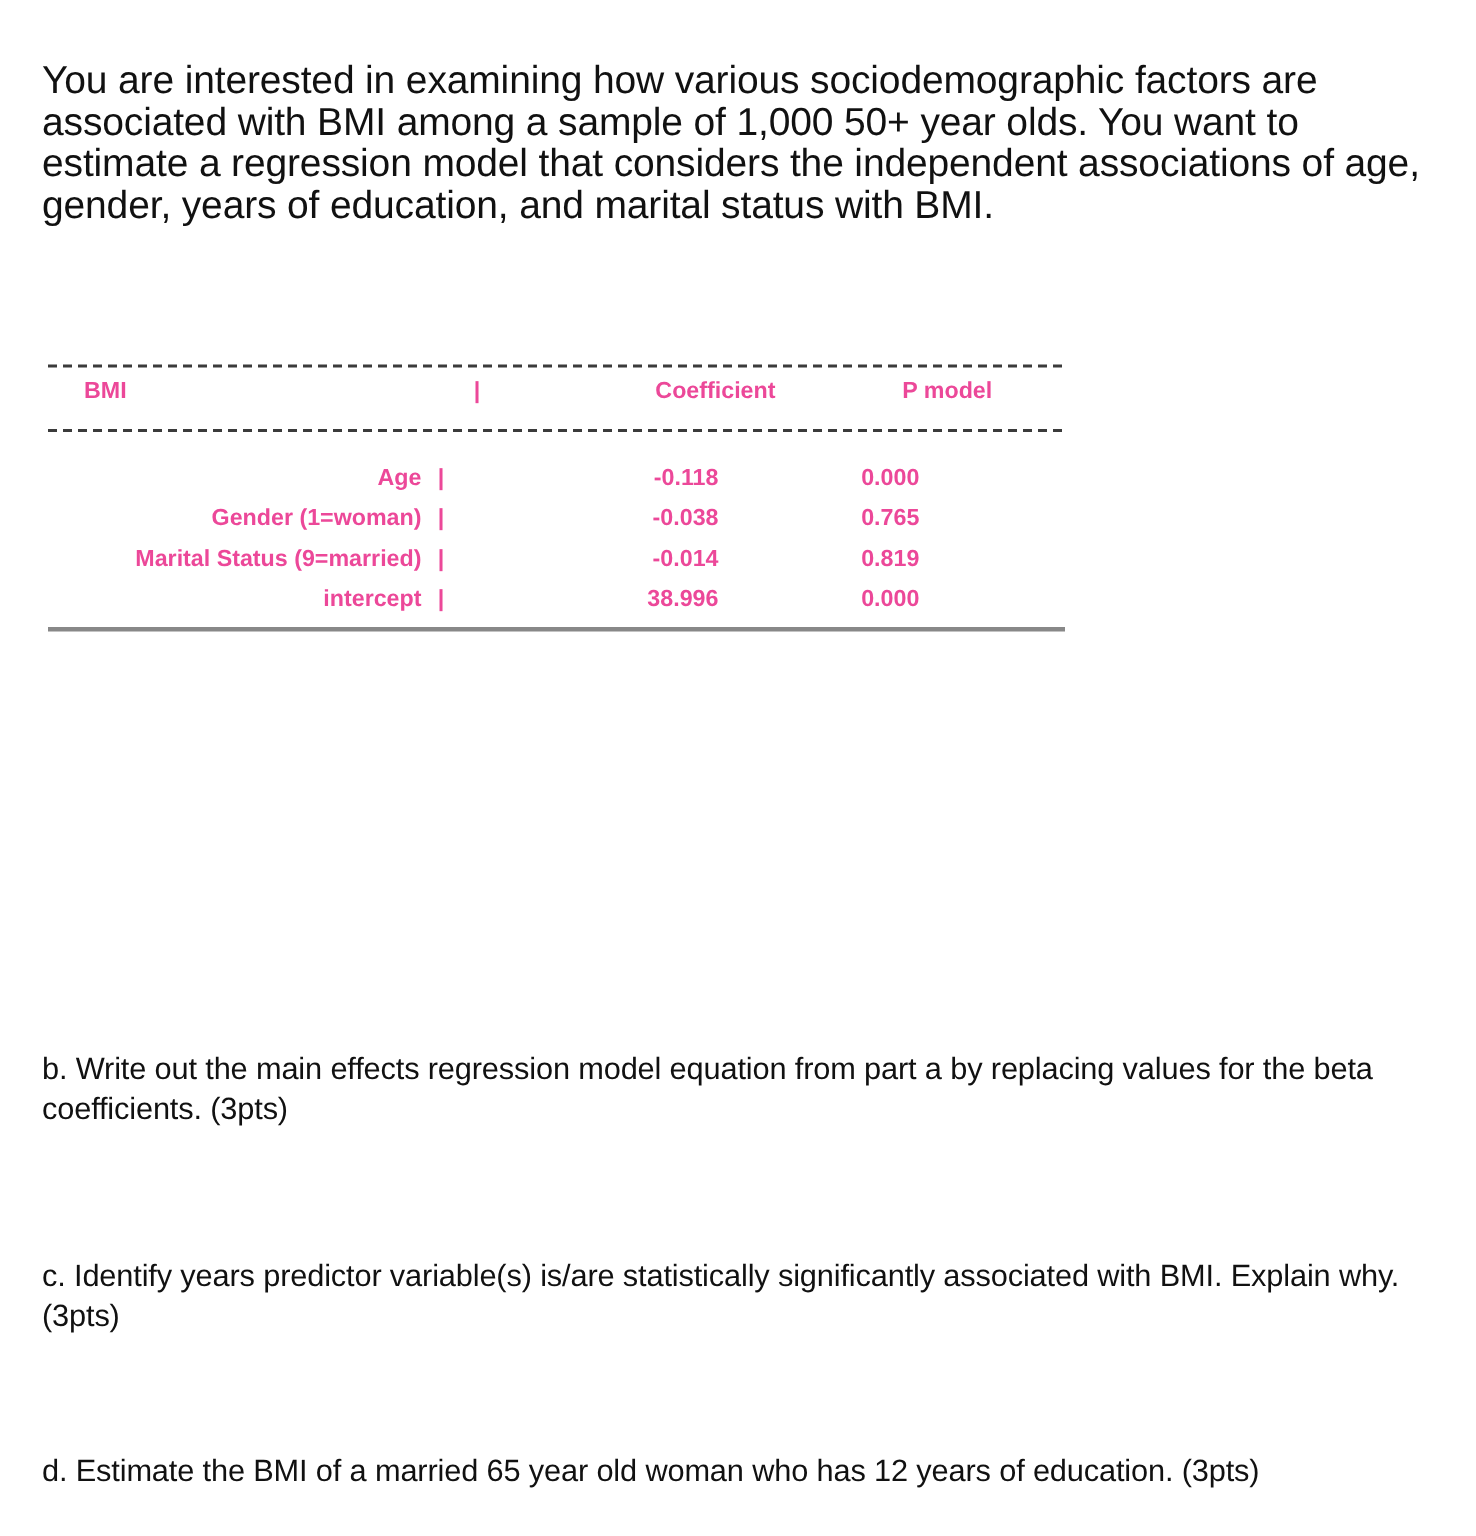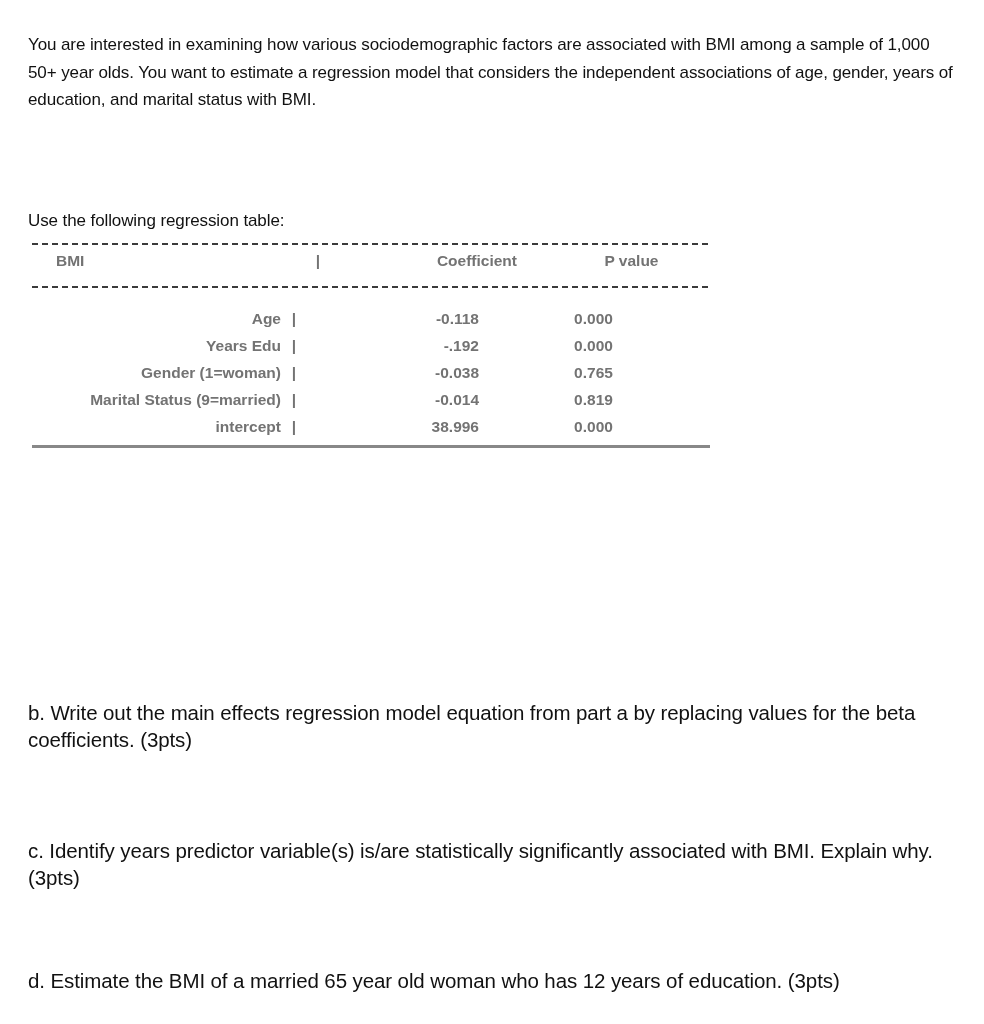--- a/index.html
+++ b/index.html
@@ -22,21 +22,21 @@
     height: 1024px;
     box-sizing: border-box;
     padding: 0;
   }
 
   
   .prose {
     position: absolute;
     left: 28px;
     width: 930px;
-    font-size: 17px;
+    font-size: 26px;
     line-height: 27.5px;
     font-weight: 400;
     letter-spacing: -0.1px;
     color: #111111;
     white-space: pre-wrap;
   }
 
   #intro-paragraph { top: 14px; width: 932px; }
   #table-lead-in   { top: 190px; }
 
@@ -58,21 +58,21 @@
     border-top: 3px solid #888888;
     width: 678px;
     margin: 0;
   }
   .reg-table {
     border-collapse: collapse;
     width: 676px;
     table-layout: fixed;
     font-size: 15.5px;
     font-weight: 700;
-    color: #737373;
+    color: #ec4899;
   }
   .reg-table td, .reg-table th {
     padding: 0;
     margin: 0;
     font-weight: 700;
     font-size: 15.5px;
     line-height: 27px;
     height: 27px;
     vertical-align: middle;
   }
@@ -106,53 +106,46 @@
   #question-c { top: 816px; width: 918px; }
   #question-d { top: 955px; width: 930px; margin-top: 12px; }
 </style>
 </head>
 <body>
 
 <div class="page">
 
   <p class="prose" id="intro-paragraph">You are interested in examining how various sociodemographic factors are associated with BMI among a sample of 1,000 50+ year olds. You want to estimate a regression model that considers the independent associations of age, gender, years of education, and marital status with BMI.</p>
 
-  <p class="prose" id="table-lead-in">Use the following regression table:</p>
 
   <div class="reg-table-wrap">
 
     <div class="rule-dashed"></div>
 
     <table class="reg-table">
       <tbody>
         <tr class="header-row">
           <td class="col-label">BMI</td>
           <td class="col-pipe">|</td>
           <td class="col-coef">Coefficient</td>
-          <td class="col-pval">P value</td>
+          <td class="col-pval">P model</td>
         </tr>
       </tbody>
     </table>
 
     <div class="gap-after-header"></div>
     <div class="rule-dashed"></div>
     <div class="gap-before-body"></div>
 
     <table class="reg-table">
       <tbody>
         <tr>
           <td class="col-label">Age</td>
           <td class="col-pipe">|</td>
           <td class="col-coef">-0.118</td>
-          <td class="col-pval">0.000</td>
-        </tr>
-        <tr>
-          <td class="col-label">Years Edu</td>
-          <td class="col-pipe">|</td>
-          <td class="col-coef">-.192</td>
           <td class="col-pval">0.000</td>
         </tr>
         <tr>
           <td class="col-label">Gender (1=woman)</td>
           <td class="col-pipe">|</td>
           <td class="col-coef">-0.038</td>
           <td class="col-pval">0.765</td>
         </tr>
         <tr>
           <td class="col-label">Marital Status (9=married)</td>

